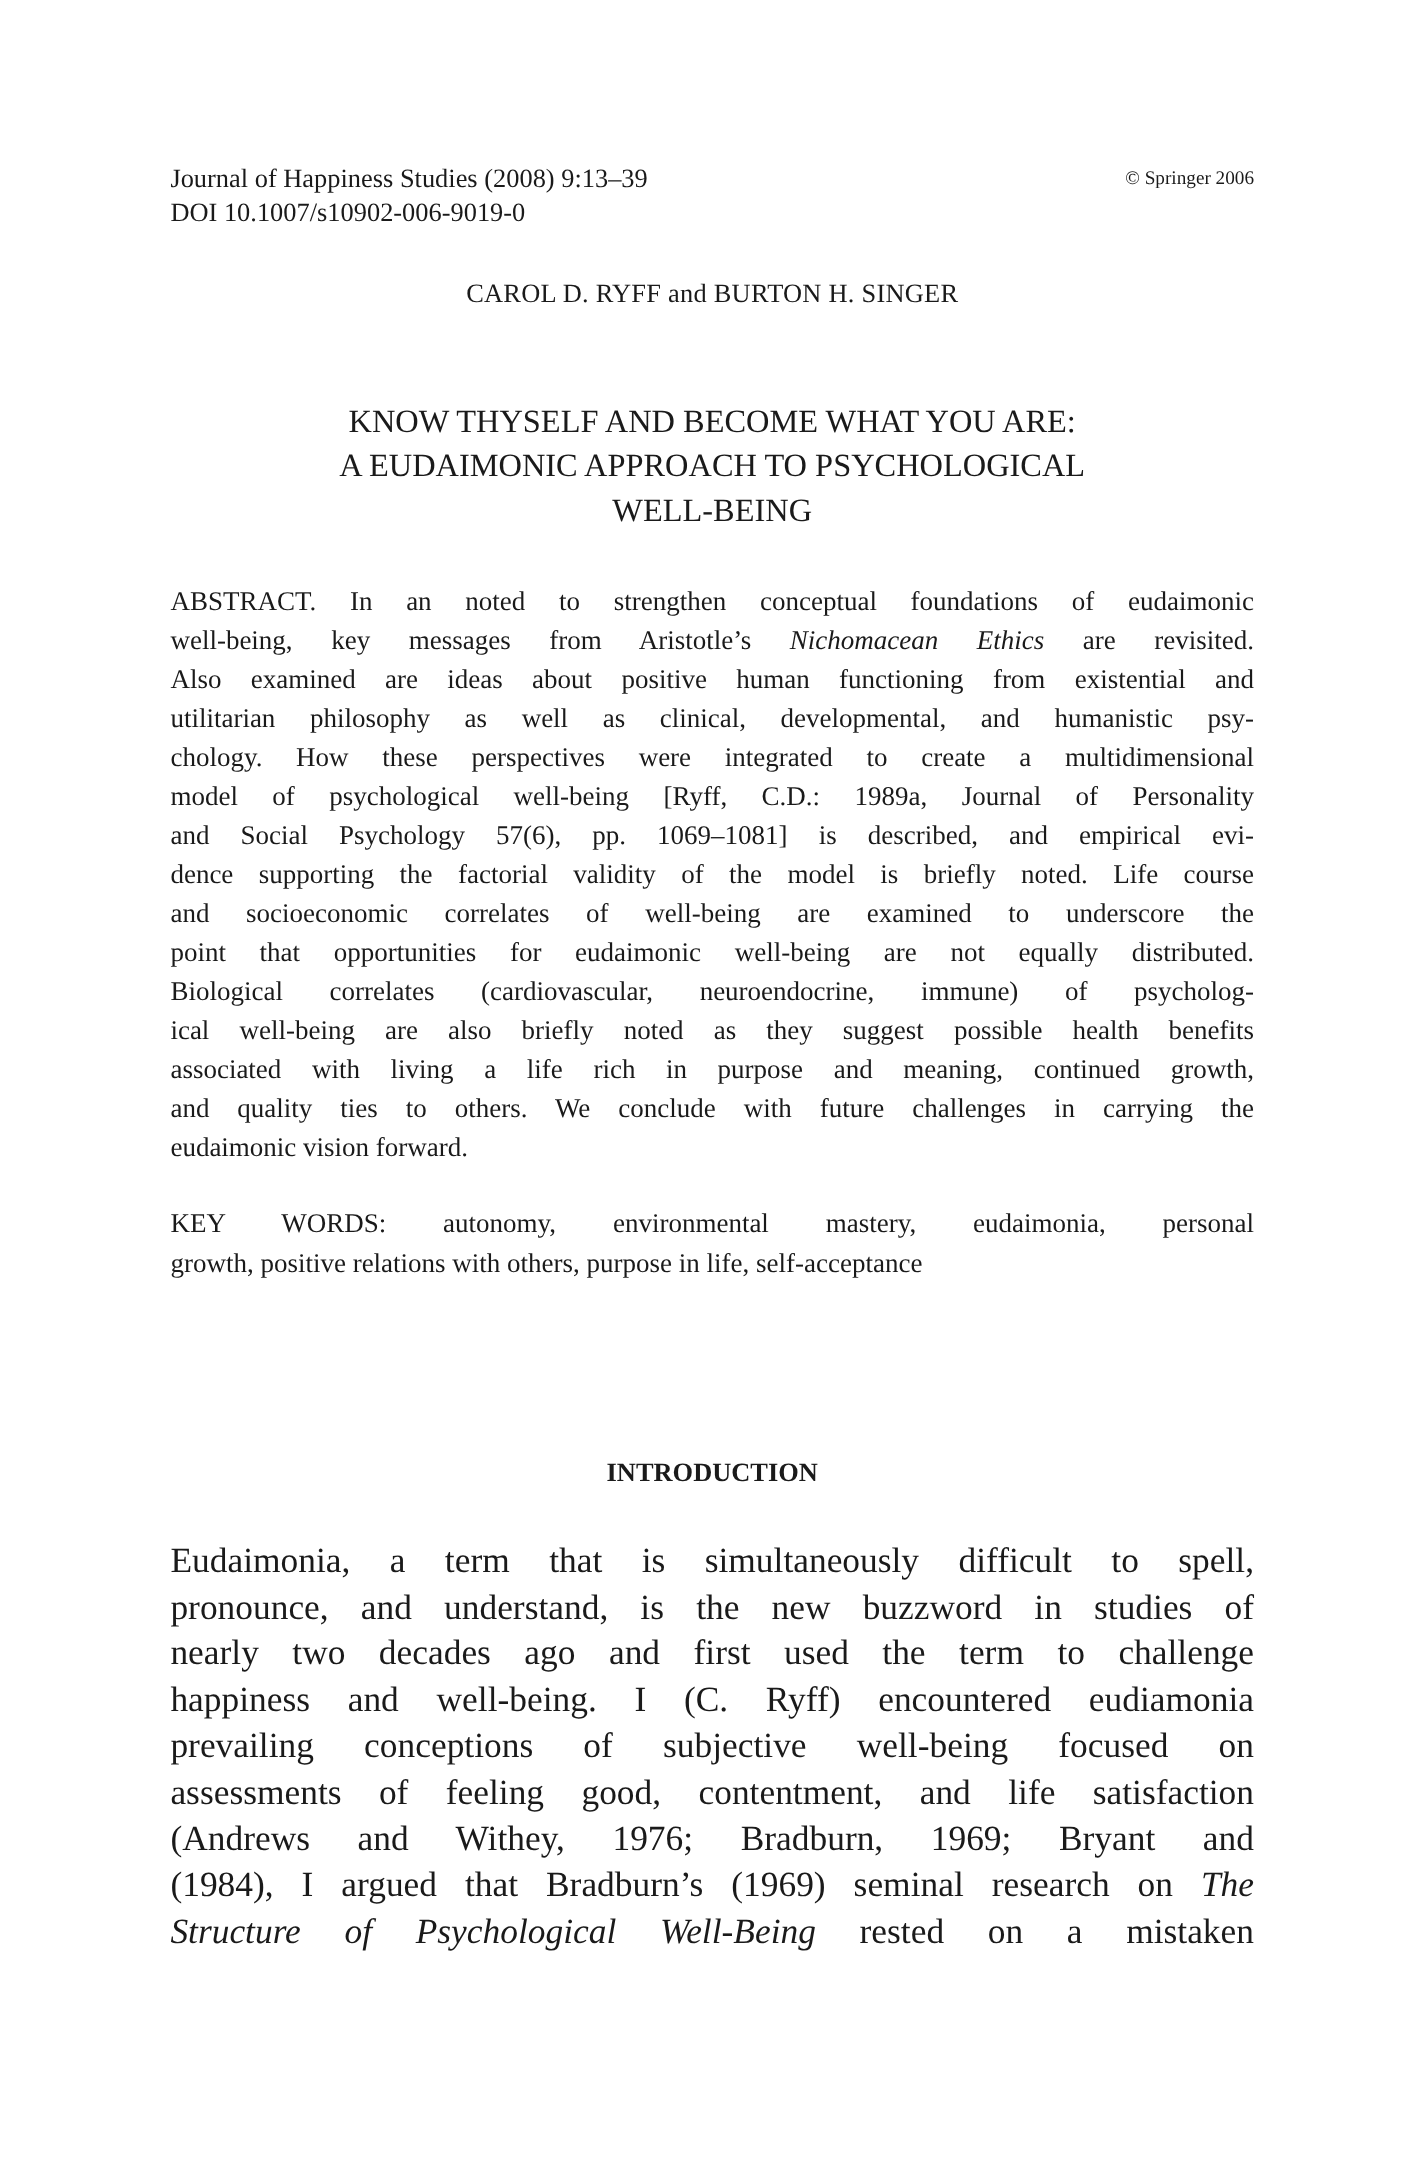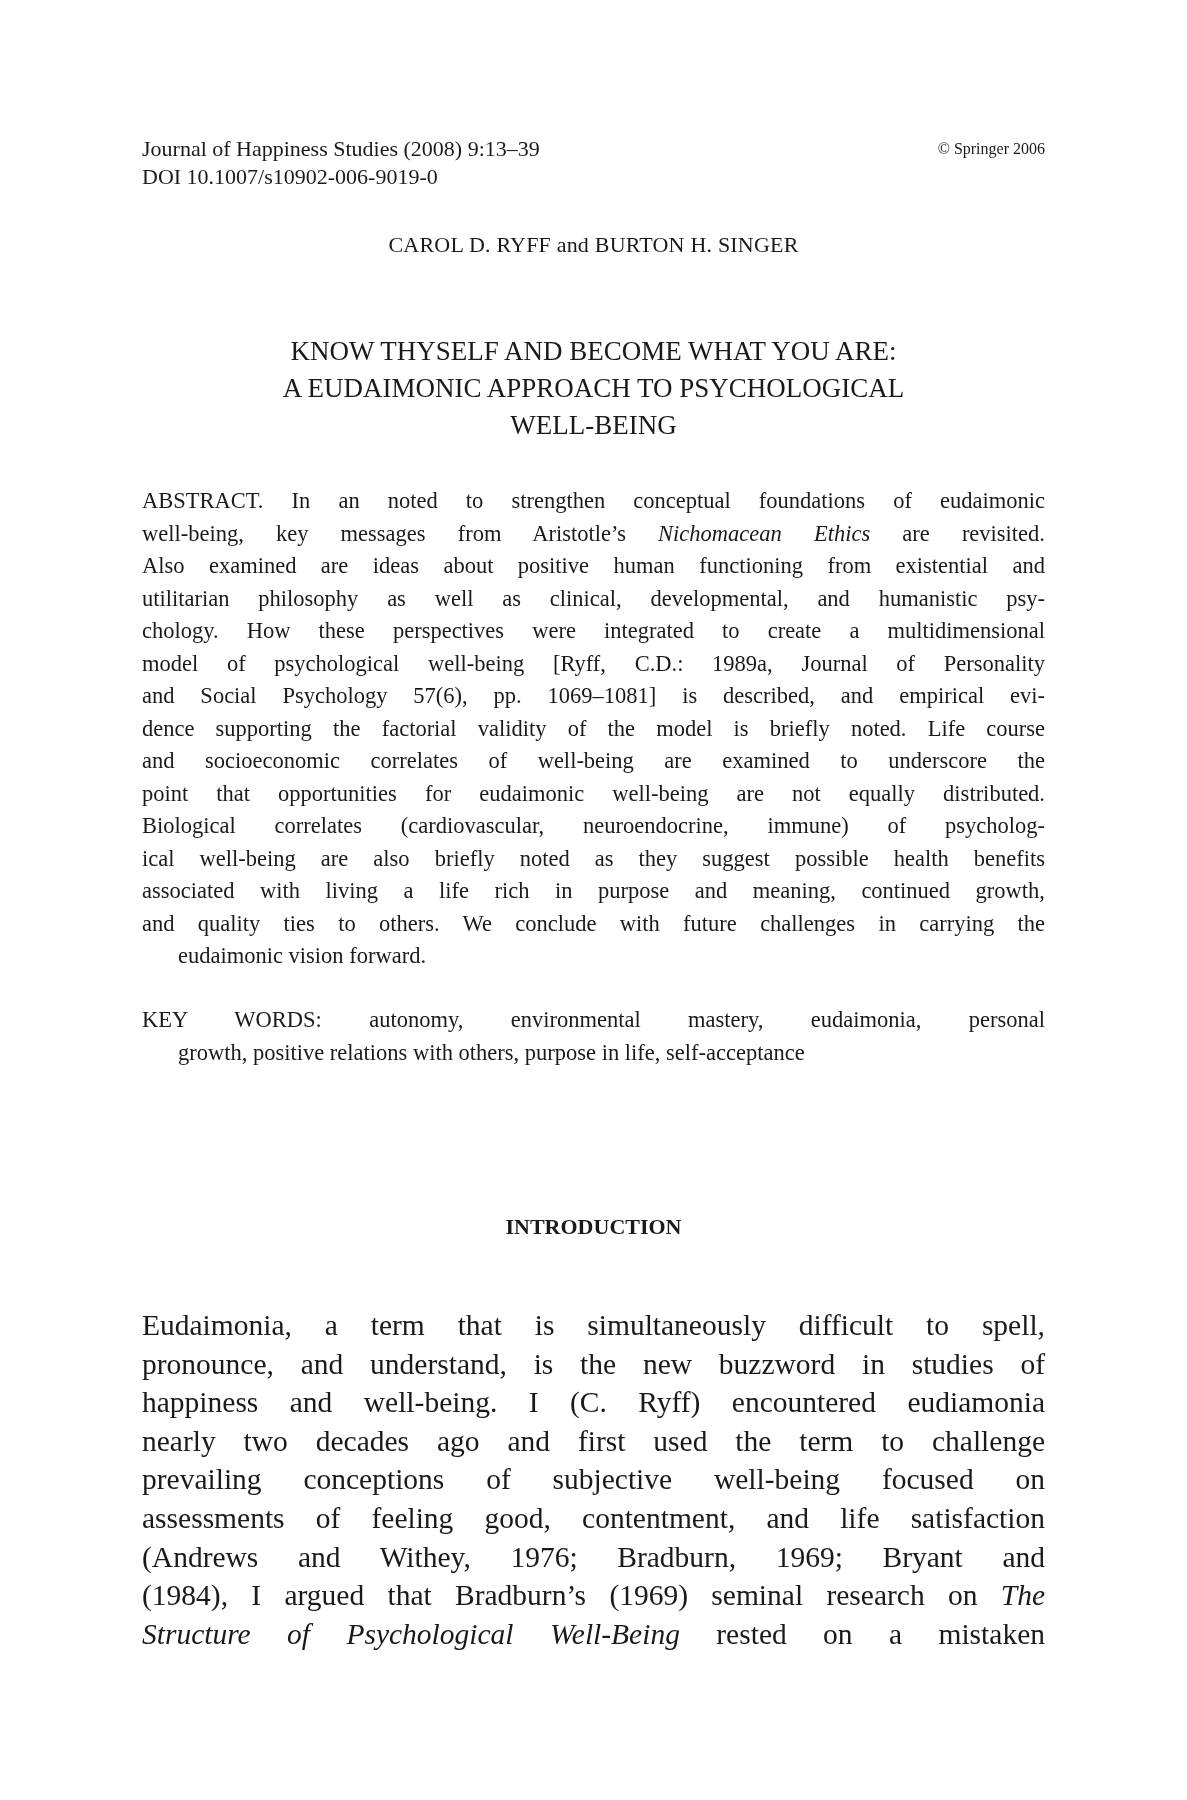--- a/index.html
+++ b/index.html
@@ -5,21 +5,21 @@
     html, body { margin: 0; padding: 0; background: #ffffff; }
     body { width: 1187px; height: 1800px; position: relative; overflow: hidden;
            font-family: "Liberation Serif", "DejaVu Serif", serif; color: #1a1a1a; }
     .abs { position: absolute; }
     .meta { font-size: 22px; line-height: 28px; left: 142px; }
     .meta-right { position: absolute; top: 135px; right: 142px; font-size: 16px; line-height: 28px; }
     .authors { left: 142px; width: 903px; top: 232px; text-align: center; font-size: 22px; letter-spacing: 0.2px; }
     .title { left: 142px; width: 903px; top: 333px; text-align: center; font-size: 27px; line-height: 37px; font-weight: normal; }
     .block { left: 142px; width: 903px; }
     .line { display: block; white-space: nowrap; text-align: justify; text-align-last: justify; height: 32.5px; font-size: 22.5px; line-height: 32.5px; }
-    .line.last { text-align-last: left; margin-left: 36px; }
+    .line.last { text-align-last: left; }
     .kw .line { height: 33px; line-height: 33px; }
     .intro-head { left: 142px; width: 903px; top: 1214px; text-align: center; font-size: 22px; font-weight: bold; }
     .intro .line { font-size: 29.5px; height: 38.6px; line-height: 38.6px; }
     i, .it { font-style: italic; }
   </style>
 </head>
 <body>
 
 <div class="abs meta" style="top:135px;">Journal of Happiness Studies (2008) 9:13–39</div>
 <div class="abs meta" style="top:163px;">DOI 10.1007/s10902-006-9019-0</div>
@@ -51,23 +51,23 @@
   <span class="line last">eudaimonic vision forward.</span>
 </div>
 
 <div class="abs block kw" style="top:1003px;">
   <span class="line"><span>KEY WORDS:</span> <span>autonomy, environmental mastery, eudaimonia, personal</span></span>
   <span class="line last">growth, positive relations with others, purpose in life, self-acceptance</span>
 </div>
 
 <div class="abs intro-head">INTRODUCTION</div>
 
-<div class="abs block intro" style="top:1282px;margin-top:24px;">
+<div class="abs block intro" style="top:1282px;">
   <span class="line">Eudaimonia, a term that is simultaneously difficult to spell,</span>
   <span class="line">pronounce, and understand, is the new buzzword in studies of</span>
+  <span class="line">nearly two decades ago and first used the term to challenge</span>
   <span class="line">happiness and well-being. I (C. Ryff) encountered eudiamonia</span>
-  <span class="line">nearly two decades ago and first used the term to challenge</span>
   <span class="line">prevailing conceptions of subjective well-being focused on</span>
   <span class="line">assessments of feeling good, contentment, and life satisfaction</span>
   <span class="line">(Andrews and Withey, 1976; Bradburn, 1969; Bryant and</span>
   <span class="line"><span>(1984), I argued that Bradburn’s (1969) seminal research on </span><i>The</i></span>
   <span class="line"><i>Structure of Psychological Well-Being</i><span> rested on a mistaken</span></span>
 </div>
 
 </body></html>

